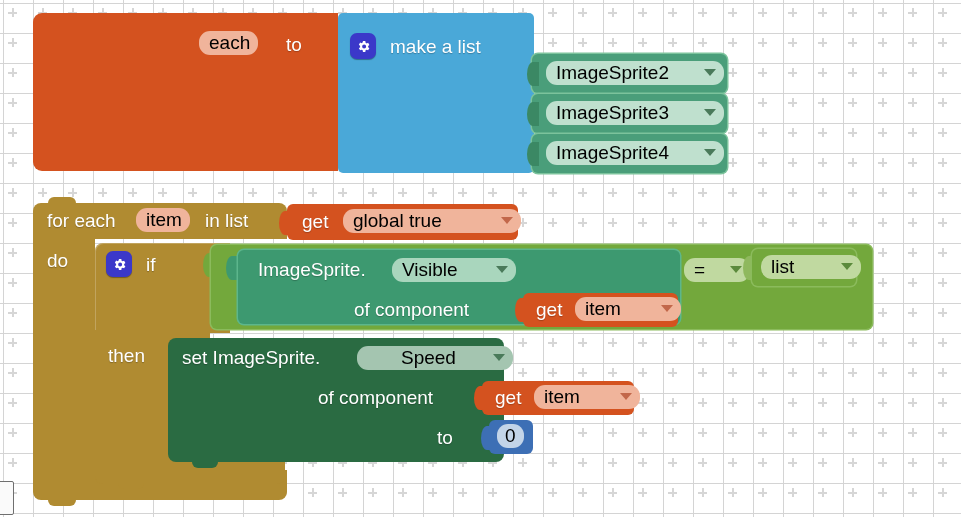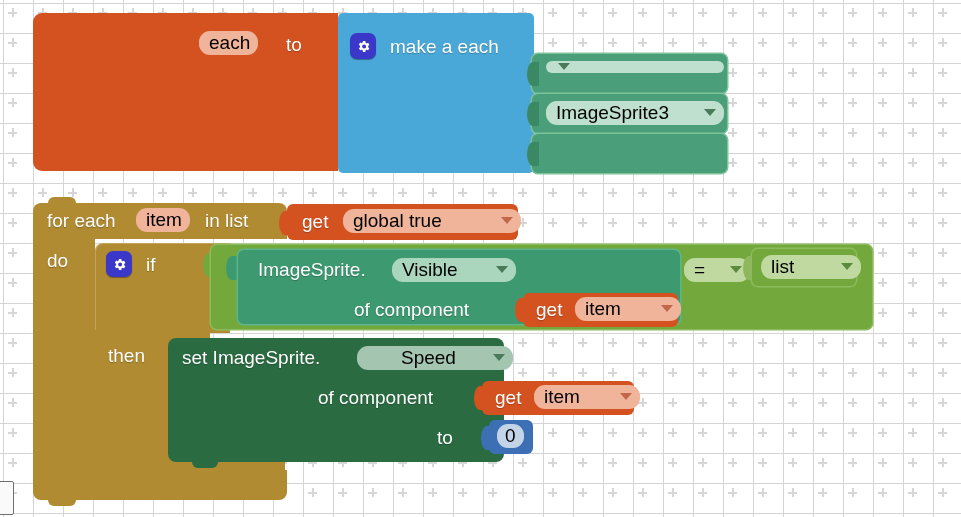--- a/index.html
+++ b/index.html
@@ -655,41 +655,46 @@
 
     <div class="socket c-blue" style="left:311px;top:22px;"></div>
   </div>
 
   <div class="blk c-blue" style="left:338px;top:13px;width:196px;height:160px;border-radius:5px;">
     <span class="gear" style="position:absolute;left:12px;top:20px;">
       <svg width="15" height="15" viewBox="0 0 24 24" aria-hidden="true">
         <path fill="#ffffff" d="M19.4 13a7.6 7.6 0 000-2l2-1.6-2-3.4-2.4 1a7.6 7.6 0 00-1.7-1L14.9 3h-3.8l-.4 2.6c-.6.3-1.2.6-1.7 1l-2.4-1-2 3.4L6.6 11a7.6 7.6 0 000 2l-2 1.6 2 3.4 2.4-1c.5.4 1.1.7 1.7 1l.4 2.6h3.8l.4-2.6c.6-.3 1.2-.6 1.7-1l2.4 1 2-3.4-2-1.6zM13 15.2A3.2 3.2 0 1116.2 12 3.2 3.2 0 0113 15.2z"></path>
       </svg>
     </span>
-    <span class="lbl" style="position:absolute;left:52px;top:24px;">make a each</span>
+    <span class="lbl" style="position:absolute;left:52px;top:24px;">make a list</span>
   </div>
 
 
   <div class="blk c-listitem outline-li rnd-sm" style="left:532px;top:54px;width:195px;height:39px;">
     <div class="socket" style="left:-5px;top:8px;background:#3b8864;"></div>
     <span class="field c-listitem-field" style="position:absolute;left:14px;top:7px;width:160px;justify-content:space-between;">
+      <span>ImageSprite2</span>
       <span class="caret"></span>
     </span>
   </div>
 
   <div class="blk c-listitem outline-li rnd-sm" style="left:532px;top:94px;width:195px;height:39px;">
     <div class="socket" style="left:-5px;top:8px;background:#3b8864;"></div>
     <span class="field c-listitem-field" style="position:absolute;left:14px;top:7px;width:160px;justify-content:space-between;">
       <span>ImageSprite3</span>
       <span class="caret"></span>
     </span>
   </div>
 
   <div class="blk c-listitem outline-li rnd-sm" style="left:532px;top:134px;width:195px;height:39px;">
     <div class="socket" style="left:-5px;top:8px;background:#3b8864;"></div>
+    <span class="field c-listitem-field" style="position:absolute;left:14px;top:7px;width:160px;justify-content:space-between;">
+      <span>ImageSprite4</span>
+      <span class="caret"></span>
+    </span>
   </div>
 
   <div class="blk c-gold" style="left:33px;top:203px;width:254px;height:36px;border-radius:8px 8px 0 0;"></div>
 
   <div class="blk c-gold" style="left:48px;top:197px;width:28px;height:10px;border-radius:6px 6px 0 0;"></div>
   <div class="blk c-gold" style="left:33px;top:233px;width:62px;height:253px;"></div>
   <div class="blk c-gold" style="left:33px;top:470px;width:254px;height:30px;border-radius:0 0 8px 8px;"></div>
   <div class="blk c-gold" style="left:48px;top:496px;width:28px;height:10px;border-radius:0 0 6px 6px;"></div>
 
   <span class="lbl" style="position:absolute;left:47px;top:211px;">for each</span>

